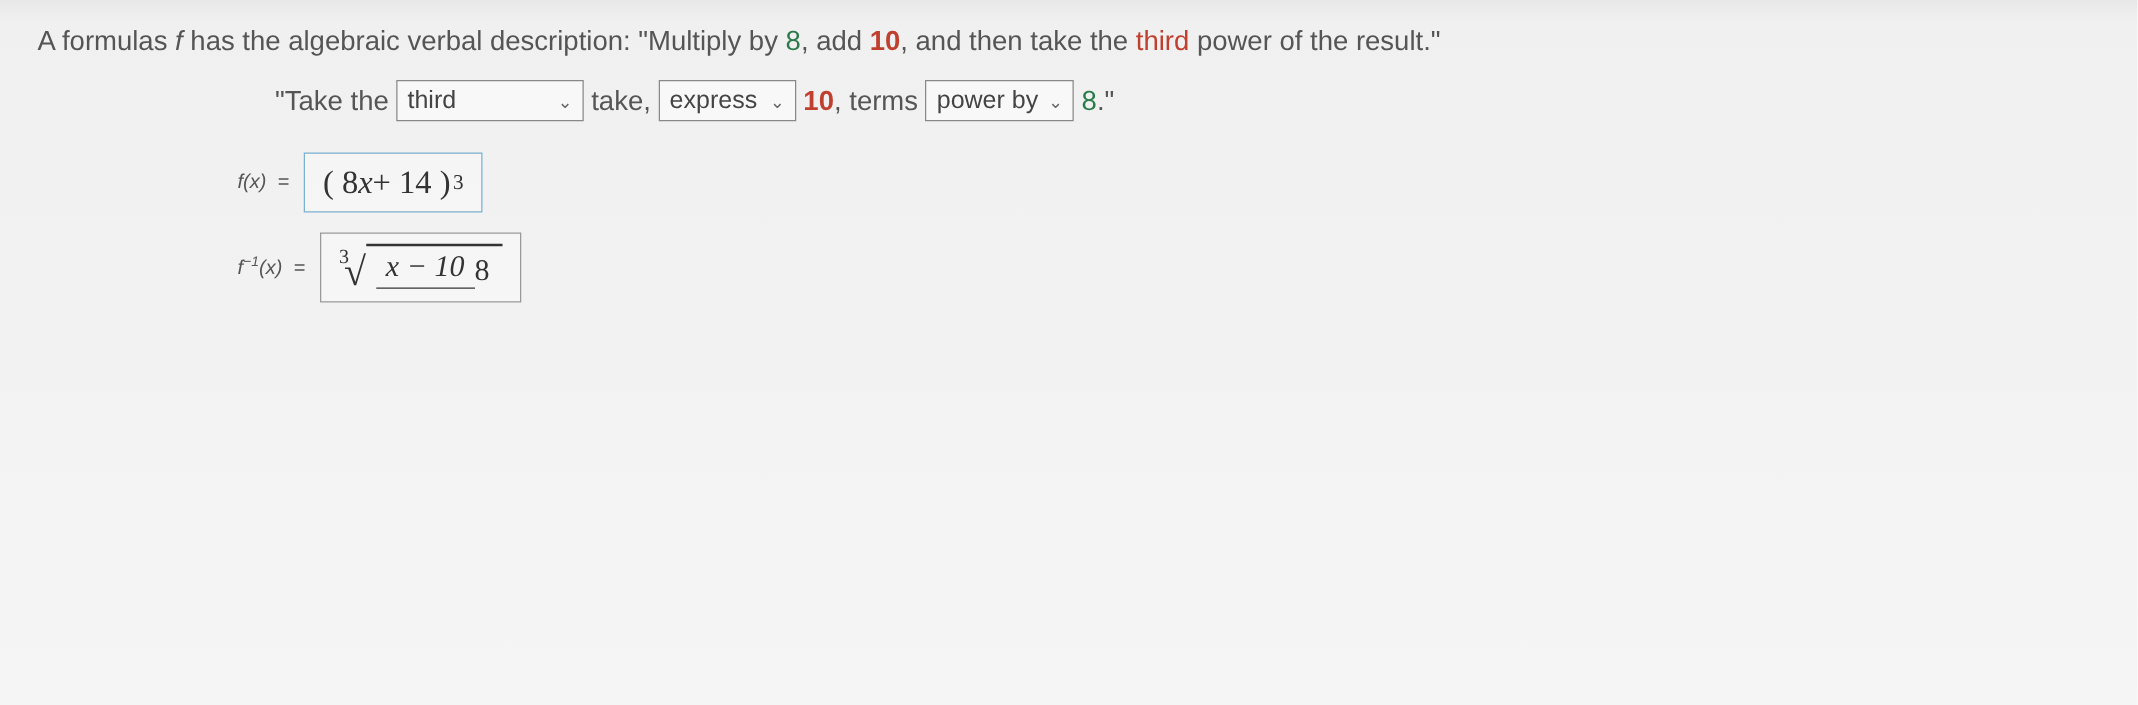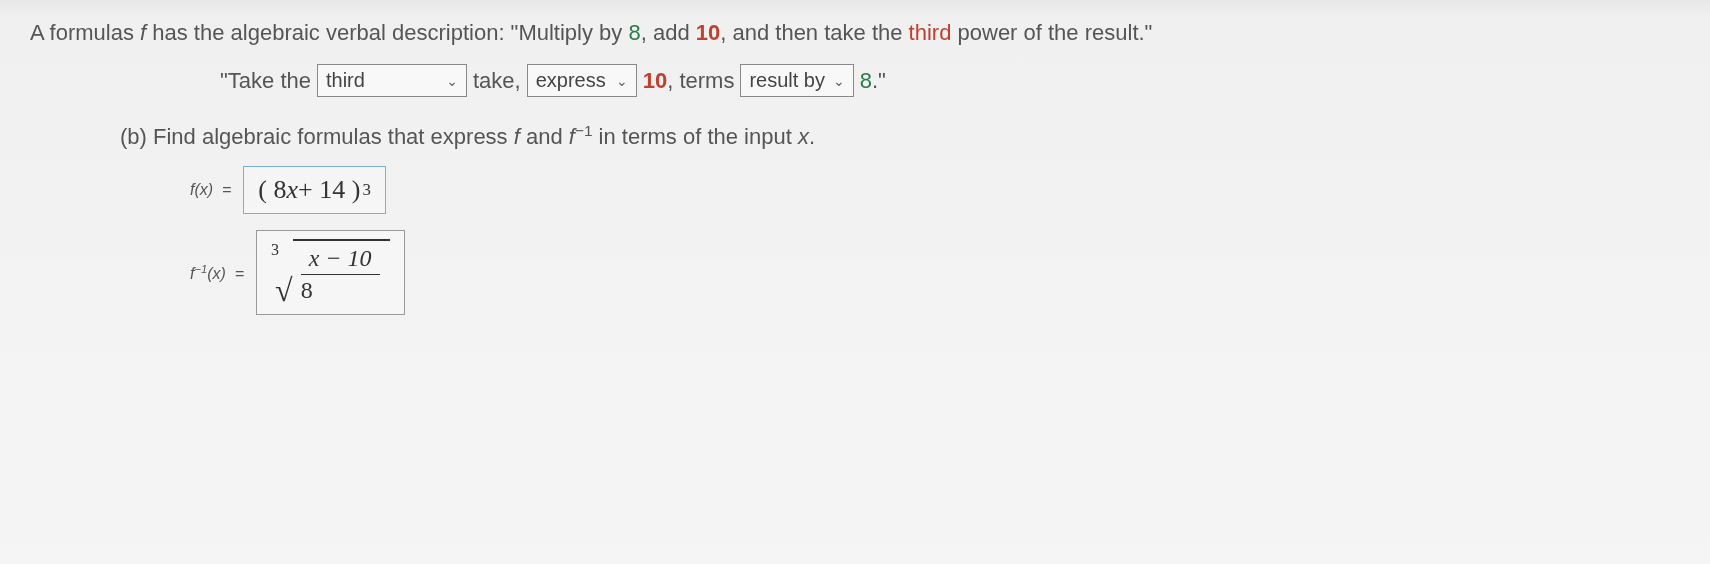--- a/index.html
+++ b/index.html
@@ -130,22 +130,22 @@
     }
     .radicand {
       border-top: 2px solid #333;
       padding: 4px 10px 2px 8px;
       display: flex;
       flex-direction: column;
       align-items: center;
     }
     .fraction {
       display: inline-flex;
-      flex-direction: column;
-      align-items: flex-start;
+      flex-direction: row;
+      align-items: flex-end;
       font-family: 'Times New Roman', serif;
     }
     .frac-num {
       border-bottom: 1.5px solid #333;
       padding: 0 8px 2px 8px;
       font-style: italic;
     }
     .frac-den {
       padding-top: 2px;
     }
@@ -169,33 +169,30 @@
     </div>
     <span>take,</span>
     <div class="dropdown">
       <span>express</span>
       <span class="chevron">⌄</span>
     </div>
     <span>
       <span class="colored-num-10">10</span><span>, terms</span>
     </span>
     <div class="dropdown">
-      <span>result by</span>
+      <span>power by</span>
       <span class="chevron">⌄</span>
     </div>
     <span>
       <span class="colored-num-8">8</span><span>."</span>
     </span>
   </div>
 </div>
 
 <div class="part-container">
-  <div class="part-label">
-    <span>(b) Find algebraic formulas that express </span><span class="italic">f</span><span> and </span><span class="italic">f</span><span class="sup">−1</span><span> in terms of the input </span><span class="italic">x</span><span>.</span>
-  </div>
 
   <div class="formula-row">
     <span class="formula-label">
       <span class="italic">f</span>(<span class="italic">x</span>) &nbsp;=
     </span>
     <div class="formula-box">
       <span>( 8</span>
         <span class="var-x">x</span>
         <span> + 14 )</span>
         <span class="exp">3</span>

